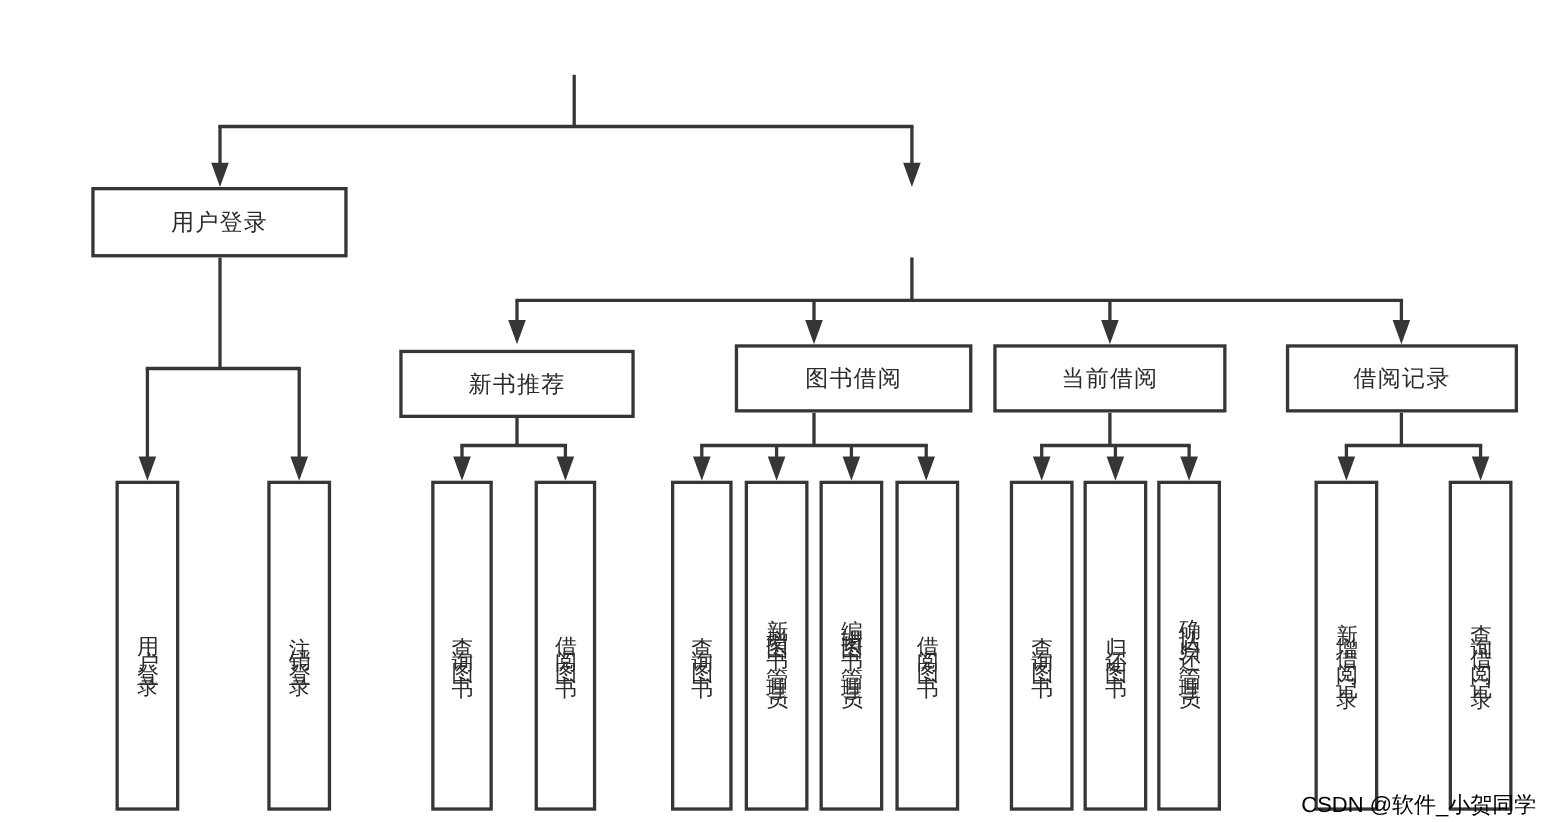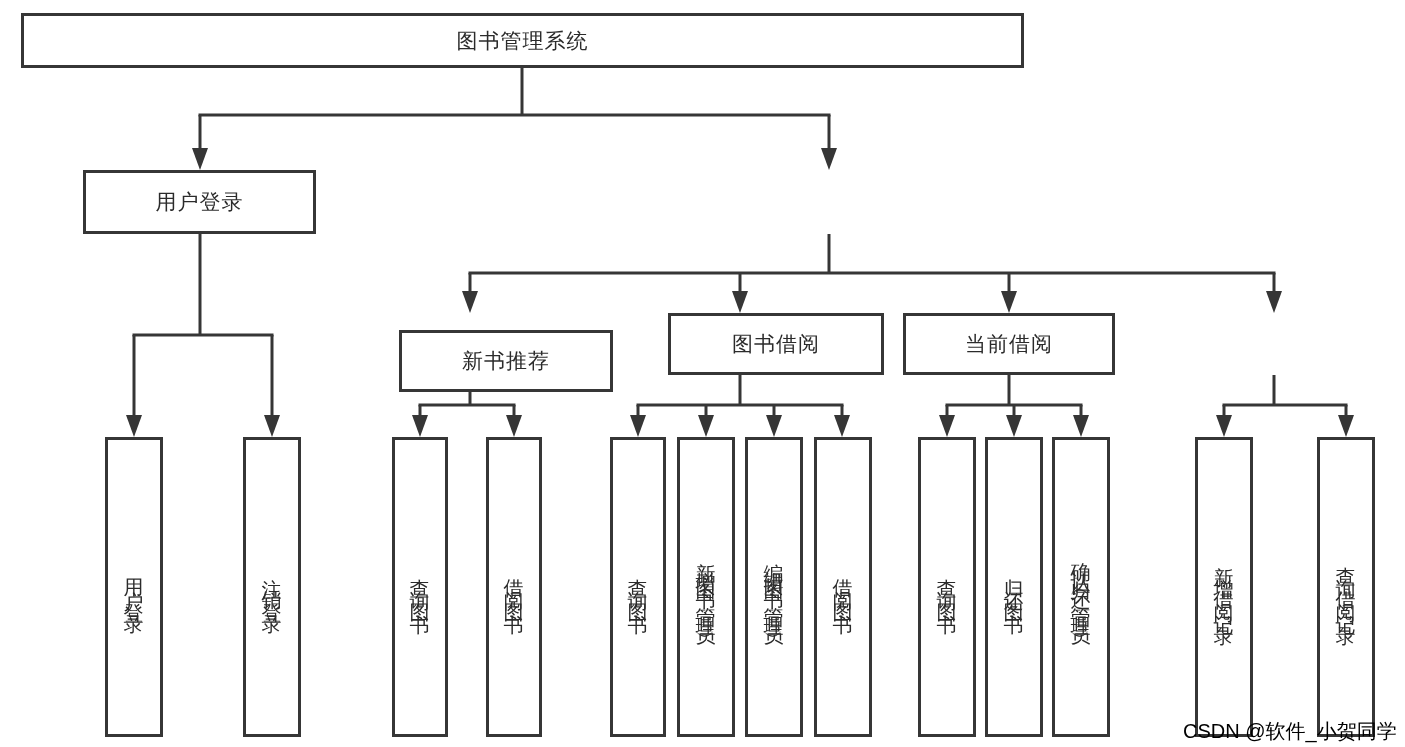--- a/index.html
+++ b/index.html
@@ -128,27 +128,27 @@
     <g>
       <path class="edge" d="M1274 375 V405"></path>
       <path class="edge" d="M1222.5 405 H1347.5"></path>
       <path class="edge" d="M1224 405 V417"></path>
       <polygon class="head" points="1216,415 1232,415 1224,437"></polygon>
       <path class="edge" d="M1346 405 V417"></path>
       <polygon class="head" points="1338,415 1354,415 1346,437"></polygon>
     </g>
   </svg>
 
-  <div class="node hnode" style="left:21px; top:13px; width:1003px; height:55px;">图书管理系统</div>
 
   <div class="node hnode" style="left:83px; top:170px; width:233px; height:64px;">用户登录</div>
 
-  <div class="node hnode" style="left:363px; top:330px; width:214px; height:62px;margin-left:36px;">新书推荐</div>
+  <div class="node hnode" style="left:363px; top:318px; width:214px; height:62px;">新书推荐</div>
   <div class="node hnode" style="left:632px; top:313px; width:216px; height:62px;margin-left:36px;">图书借阅</div>
   <div class="node hnode" style="left:903px; top:313px; width:212px; height:62px;">当前借阅</div>
+  <div class="node hnode" style="left:1169px; top:313px; width:211px; height:62px;">借阅记录</div>
 
   <div class="node vnode" style="left:105px; top:437px; width:58px; height:300px;">用户登录</div>
   <div class="node vnode" style="left:243px; top:437px; width:58px; height:300px;">注销登录</div>
 
   <div class="node vnode" style="left:392px; top:437px; width:56px; height:300px;">查询图书</div>
   <div class="node vnode" style="left:486px; top:437px; width:56px; height:300px;">借阅图书</div>
 
   <div class="node vnode" style="left:610px; top:437px; width:56px; height:300px;">查询图书</div>
   <div class="node vnode long" style="left:677px; top:437px; width:58px; height:300px;">新增图书（管理员）</div>
   <div class="node vnode long" style="left:745px; top:437px; width:58px; height:300px;">编辑图书（管理员）</div>

